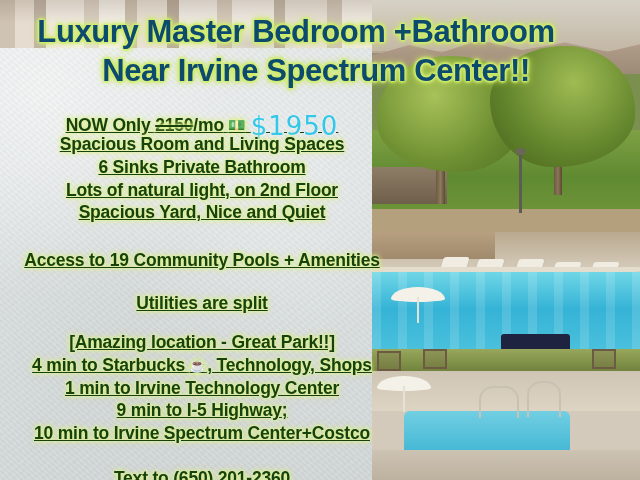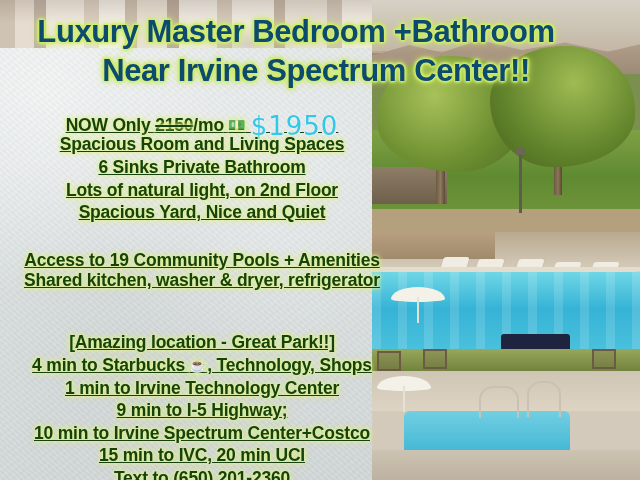--- a/index.html
+++ b/index.html
@@ -200,29 +200,28 @@
       <span>NOW Only </span><span class="strike">2150</span><span>/mo</span>
       <span class="emoji">💵</span>
       <span class="price-new">$1950</span>
     </div>
 
     <div class="body-line" style="top: 136.453px;">Spacious Room and Living Spaces</div>
     <div class="body-line" style="top: 159.036px;">6 Sinks Private Bathroom</div>
     <div class="body-line" style="top: 181.62px;">Lots of natural light, on 2nd Floor</div>
     <div class="body-line" style="top: 204.204px;">Spacious Yard, Nice and Quiet</div>
     <div class="body-line" style="top: 226.788px; margin-top: 25px;">Access to 19 Community Pools + Amenities</div>
-    <div class="body-line" style="top: 271.956px;">Shared kitchen, washer &amp; dryer, refrigerator</div>
+    <div class="body-line" style="top: 294.54px;">Utilities are split</div>
 
     <div class="body-line" style="top: 334.496px;">[Amazing location - Great Park!!]</div>
 
     <div class="body-line" style="top: 357.08px;">
       <span>4 min to Starbucks </span><span class="emoji">☕</span><span>, Technology, Shops</span>
     </div>
 
     <div class="body-line" style="top: 379.664px;">1 min to Irvine Technology Center</div>
     <div class="body-line" style="top: 402.248px;">9 min to I-5 Highway;</div>
     <div class="body-line" style="top: 424.832px;">10 min to Irvine Spectrum Center+Costco</div>
-    <div class="body-line" style="top: 447.416px;">15 min to IVC, 20 min UCI</div>
     <div class="body-line" style="top: 470px;">Text to (650) 201-2360</div>
 
   </div>
 
 </div>
 
 </body></html>

